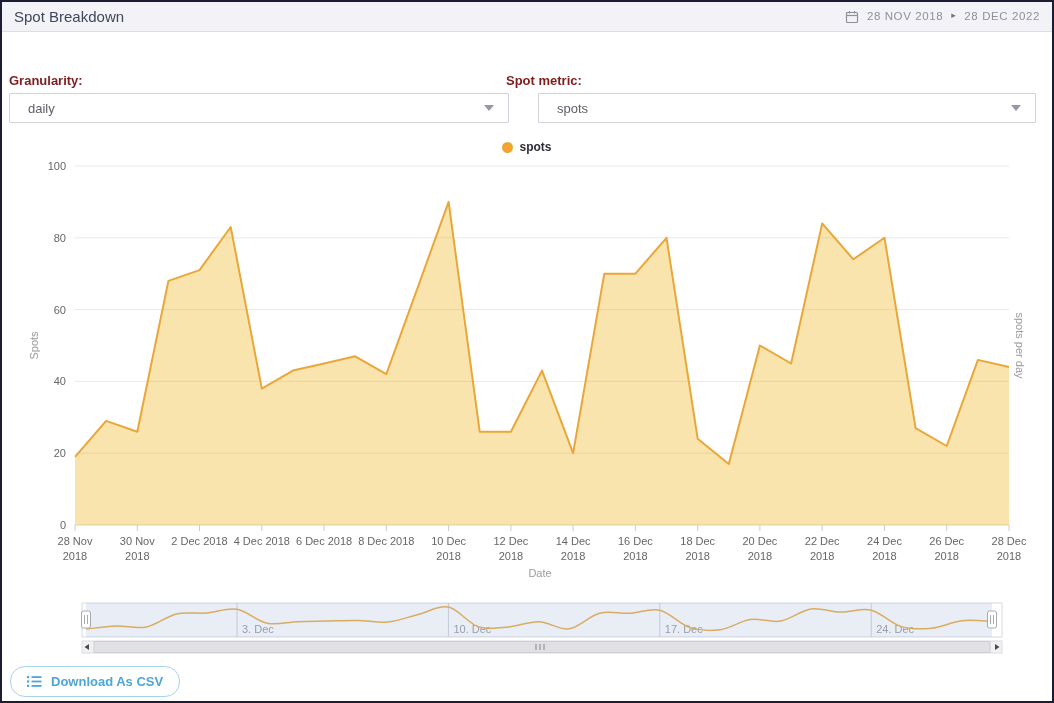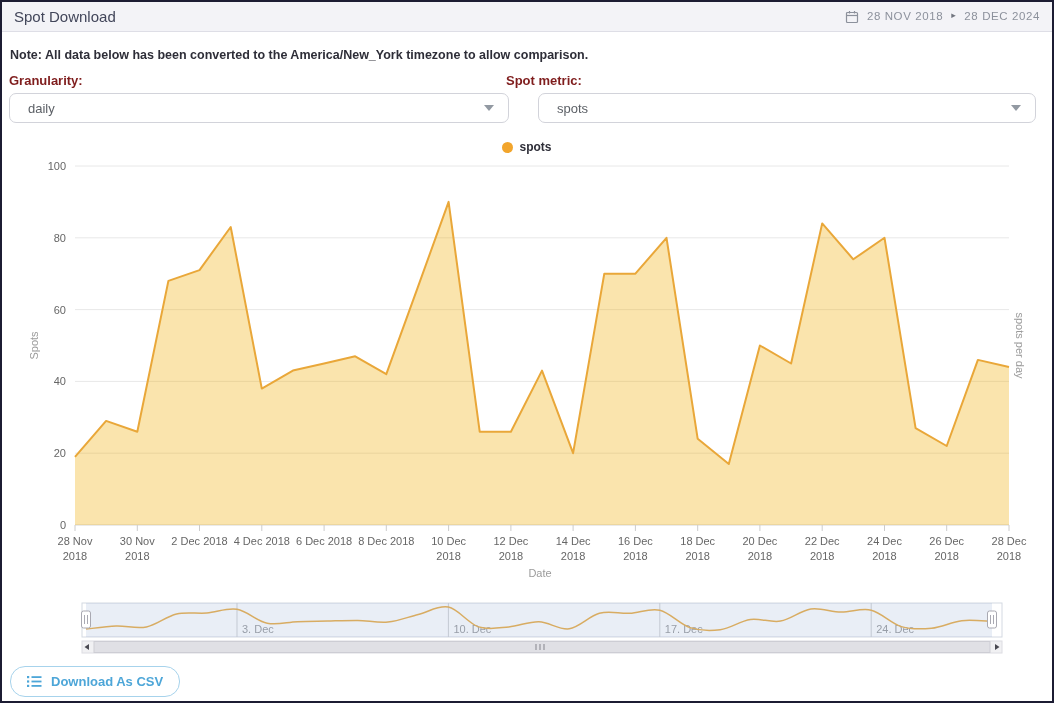--- a/index.html
+++ b/index.html
@@ -29,21 +29,21 @@
   .note {
     position: absolute; top: 46px; left: 8px;
     font-size: 12.5px; font-weight: bold; color: #2e2e38;
   }
   .field-label {
     position: absolute; top: 71px;
     font-size: 13px; font-weight: bold; color: #7f1d1d;
   }
   .select-box {
     position: absolute; top: 91px; height: 30px;
-    background: #fff; border: 1px solid #d2d3da; border-radius: 7px;
+    background: #fff; border: 1px solid #d2d3da; border-radius: 1px;
     display: flex; align-items: center; justify-content: space-between;
     padding: 0 14px 0 18px; cursor: pointer;
   }
   .select-box .value { font-size: 13px; color: #5c6066; }
   .caret {
     width: 0; height: 0;
     border-left: 5px solid transparent; border-right: 5px solid transparent;
     border-top: 6px solid #9299a2;
   }
   .legend-row {
@@ -68,39 +68,38 @@
     cursor: pointer;
   }
   .dl-button svg { display: block; }
 </style>
 </head>
 <body>
 
 <div class="page">
 
   <div class="header-bar">
-    <span class="page-title">Spot Download</span>
+    <span class="page-title">Spot Breakdown</span>
     <span class="date-range">
       <span style="display:inline-flex;">
         <svg width="14" height="14" viewBox="0 0 14 14">
             <g fill="none" stroke="#8c919c" stroke-width="1.2">
               <rect x="1.5" y="2.5" width="11" height="10" rx="1"></rect>
               <line x1="1.5" y1="5.5" x2="12.5" y2="5.5"></line>
               <line x1="4.5" y1="1" x2="4.5" y2="3.5"></line>
               <line x1="9.5" y1="1" x2="9.5" y2="3.5"></line>
             </g>
           </svg>
       </span>
       <span>28 NOV 2018</span>
       <span class="sep">▸</span>
-      <span>28 DEC 2024</span>
+      <span>28 DEC 2022</span>
     </span>
   </div>
 
-  <div class="note">Note: All data below has been converted to the America/New_York timezone to allow comparison.</div>
 
   <div class="field-label" style="left:7px;">Granularity:</div>
   <div class="field-label" style="left:504px;">Spot metric:</div>
 
   <div class="select-box" style="left:7px; width:500px;">
     <span class="value">daily</span>
     <span class="caret"></span>
   </div>
   <div class="select-box" style="left:536px; width:498px;">
     <span class="value">spots</span>

